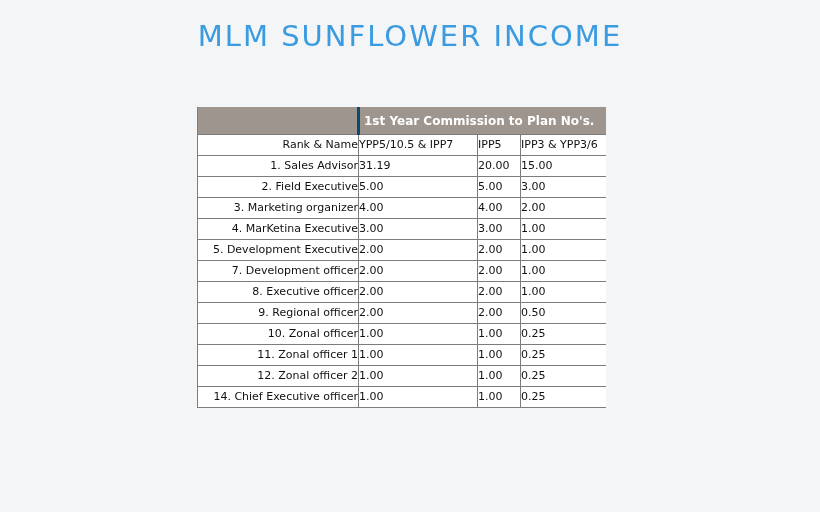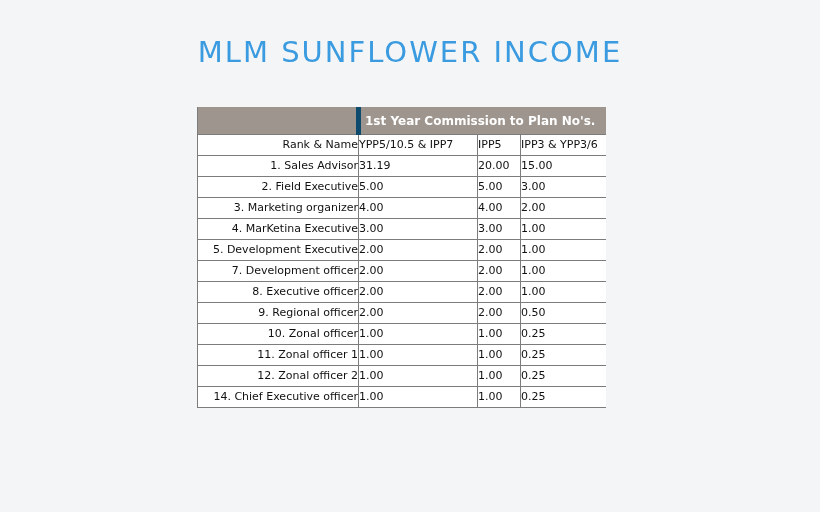--- a/index.html
+++ b/index.html
@@ -10,21 +10,21 @@
       width: 820px;
       height: 512px;
       background: #f4f5f7;
       position: relative;
       overflow: hidden;
       font-family: "DejaVu Sans", sans-serif;
     }
     .title {
       position: absolute;
       left: 0;
-      top: 32px;
+      top: 16px;
       width: 820px;
       text-align: center;
       font-family: "DejaVu Sans", sans-serif;
       font-size: 29px;
       letter-spacing: 2px;
       color: #3a9be0;
       font-weight: normal;
       line-height: 40px;
     }
     .table-wrap {
@@ -48,21 +48,21 @@
     col.c3 { width: 43px; }
     col.c4 { width: 89px; }
     th.head {
       background: #9e958e;
       color: #ffffff;
       font-weight: bold;
       font-size: 12px;
       height: 27px;
       padding: 0 0 0 4px;
       text-align: left;
-      border-left: 5px solid #0c4a6e;
+      border-left: 3px solid #0c4a6e;
       border-bottom: 1px solid #7c7c7c;
     }
     th.head.blank {
       border-left: 1px solid #7c7c7c;
       border-right: 1px solid #cfcac6;
     }
     td {
       height: 20px;
       padding: 0;
       border-left: 1px solid #7c7c7c;

